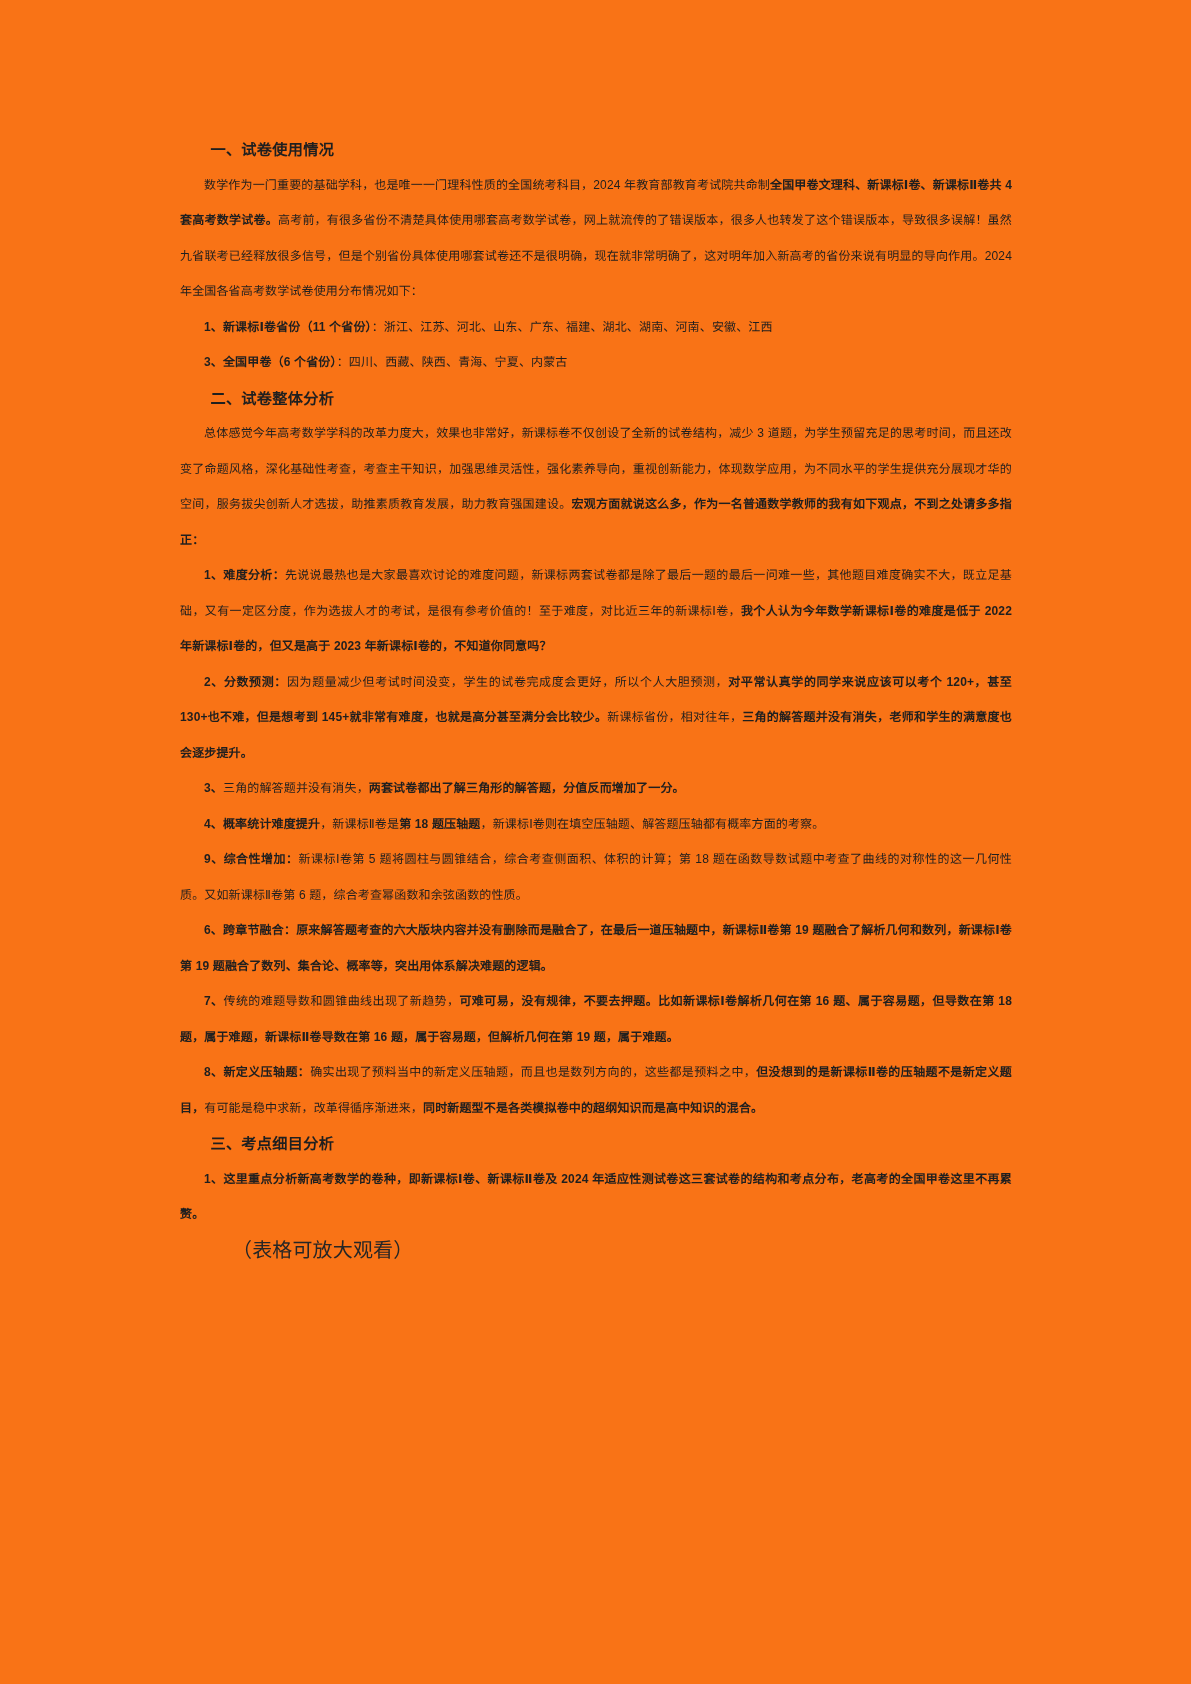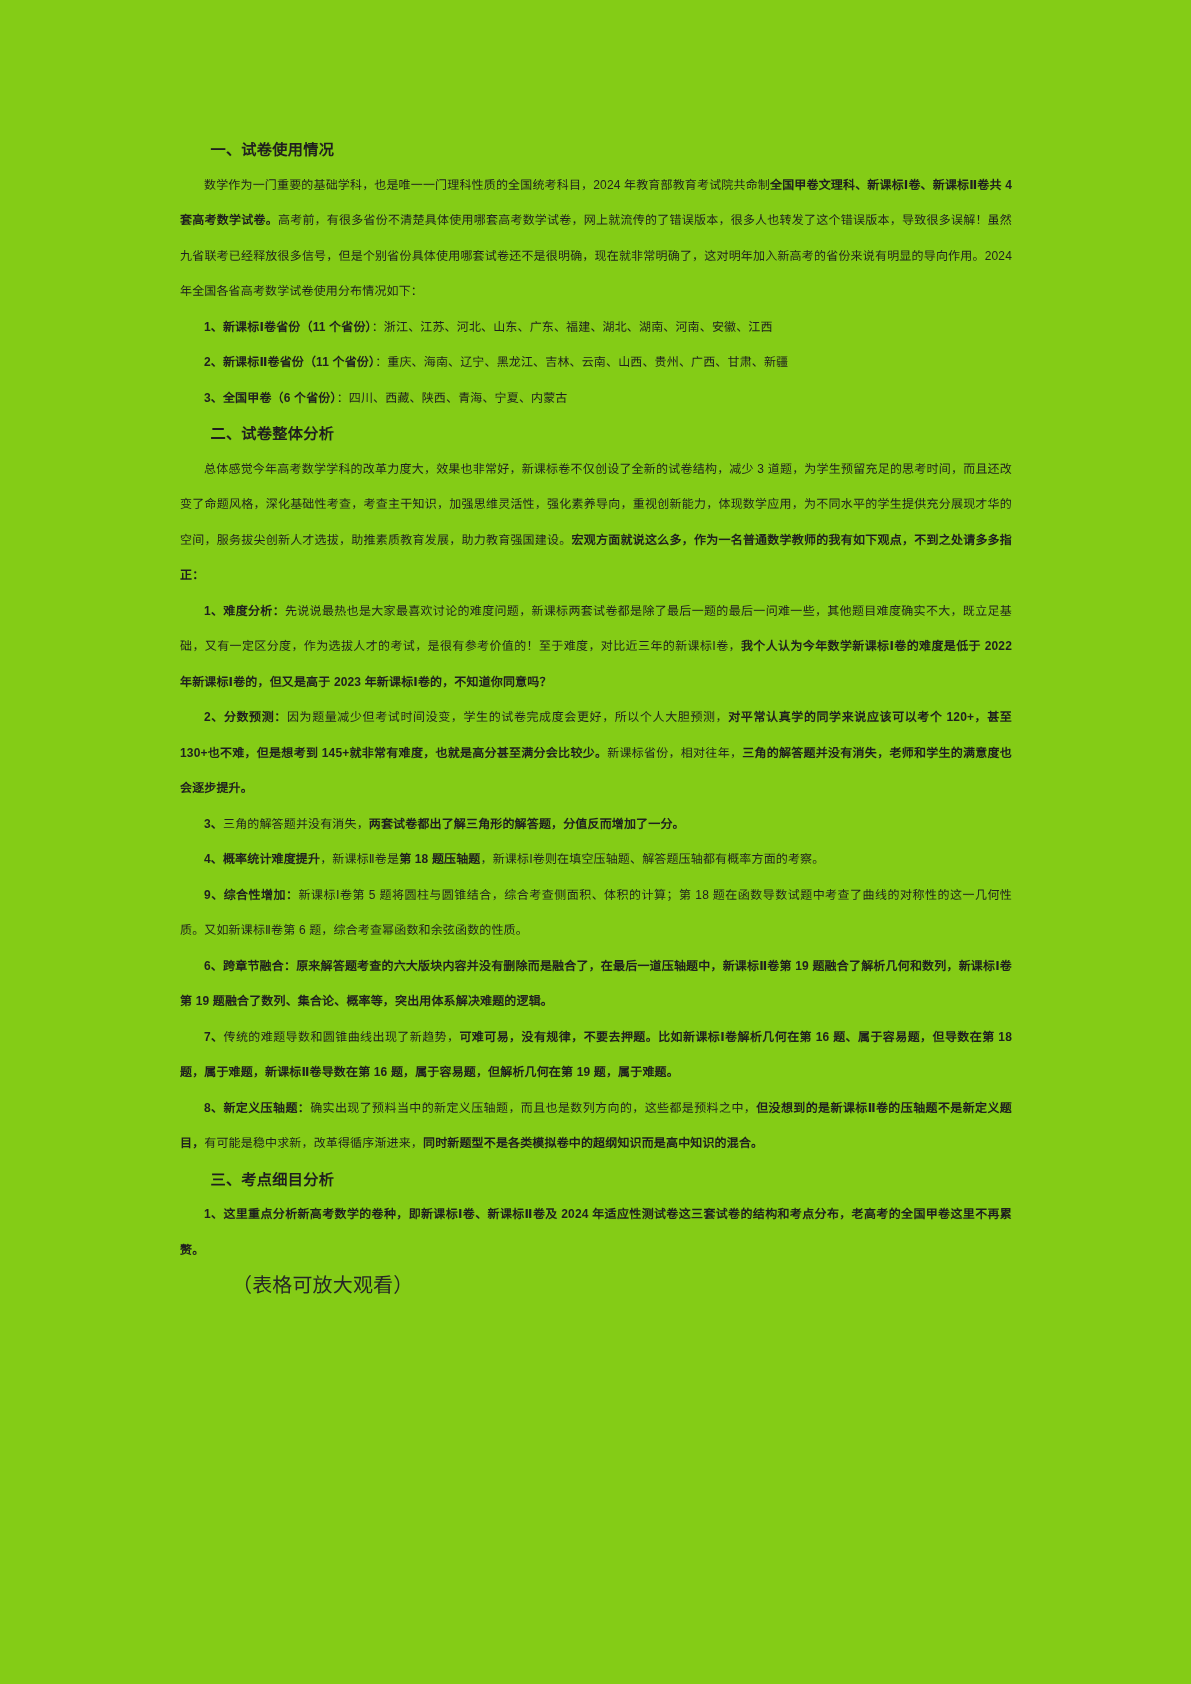--- a/index.html
+++ b/index.html
@@ -13,21 +13,21 @@
     height: 1684px;
     font-family: "Liberation Sans", "DejaVu Sans", sans-serif;
     color: #1b1b1b;
     -webkit-font-smoothing: antialiased;
   }
   .page {
     position: relative;
     width: 1191px;
     height: 1684px;
     box-sizing: border-box;
-    background: #84cc16;
+    background: #f97316;
     overflow: hidden;
   }
   .content {
     position: absolute;
     left: 180px;
     top: 132px;
     width: 832px;
   }
   p {
     margin: 0 0 0 0;
@@ -69,21 +69,20 @@
 
 <div class="page">
   <div class="content">
 
     <p class="heading">一、试卷使用情况</p>
 
     <p class="indent"><span>数学作为一门重要的基础学科，也是唯一一门理科性质的全国统考科目，2024 年教育部教育考试院共命制</span><span class="b">全国甲卷文理科、新课标Ⅰ卷、新课标Ⅱ卷共 4 套高考数学试卷。</span><span>高考前，有很多省份不清楚具体使用哪套高考数学试卷，网上就流传的了错误版本，很多人也转发了这个错误版本，导致很多误解！虽然九省联考已经释放很多信号，但是个别省份具体使用哪套试卷还不是很明确，现在就非常明确了，这对明年加入新高考的省份来说有明显的导向作用。2024 年全国各省高考数学试卷使用分布情况如下：</span></p>
 
     <p class="list-item"><span class="b">1、新课标Ⅰ卷省份（11 个省份）</span><span>：浙江、江苏、河北、山东、广东、福建、湖北、湖南、河南、安徽、江西</span></p>
 
-    <p class="list-item"><span class="b">2、新课标Ⅱ卷省份（11 个省份）</span><span>：重庆、海南、辽宁、黑龙江、吉林、云南、山西、贵州、广西、甘肃、新疆</span></p>
 
     <p class="list-item"><span class="b">3、全国甲卷（6 个省份）</span><span>：四川、西藏、陕西、青海、宁夏、内蒙古</span></p>
 
 
 
     <p class="heading">二、试卷整体分析</p>
 
     <p class="indent"><span>总体感觉今年高考数学学科的改革力度大，效果也非常好，新课标卷不仅创设了全新的试卷结构，减少 3 道题，为学生预留充足的思考时间，而且还改变了命题风格，深化基础性考查，考查主干知识，加强思维灵活性，强化素养导向，重视创新能力，体现数学应用，为不同水平的学生提供充分展现才华的空间，服务拔尖创新人才选拔，助推素质教育发展，助力教育强国建设。</span><span class="b">宏观方面就说这么多，作为一名普通数学教师的我有如下观点，不到之处请多多指正：</span></p>
 
     <p class="indent"><span class="b">1、难度分析：</span><span>先说说最热也是大家最喜欢讨论的难度问题，新课标两套试卷都是除了最后一题的最后一问难一些，其他题目难度确实不大，既立足基础，又有一定区分度，作为选拔人才的考试，是很有参考价值的！至于难度，对比近三年的新课标Ⅰ卷，</span><span class="b">我个人认为今年数学新课标Ⅰ卷的难度是低于 2022 年新课标Ⅰ卷的，但又是高于 2023 年新课标Ⅰ卷的，不知道你同意吗？</span></p>

